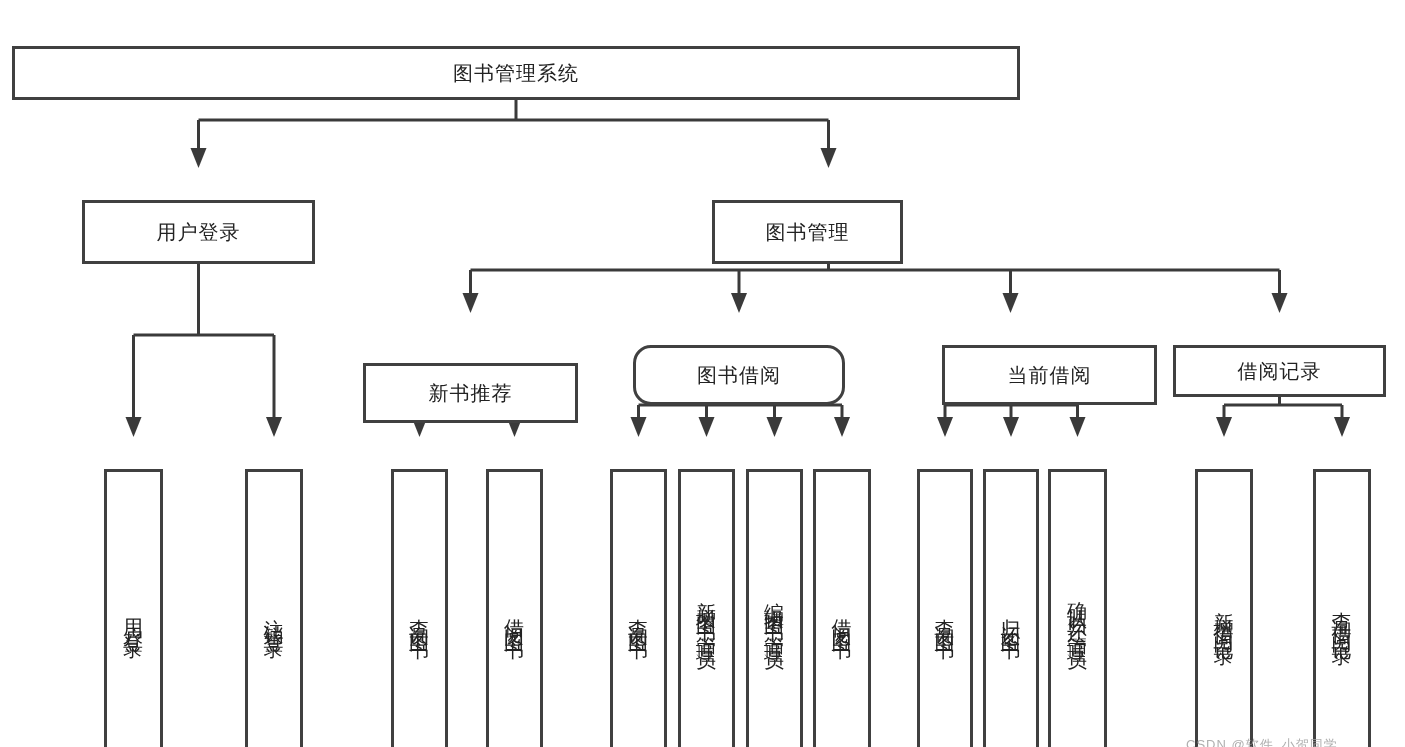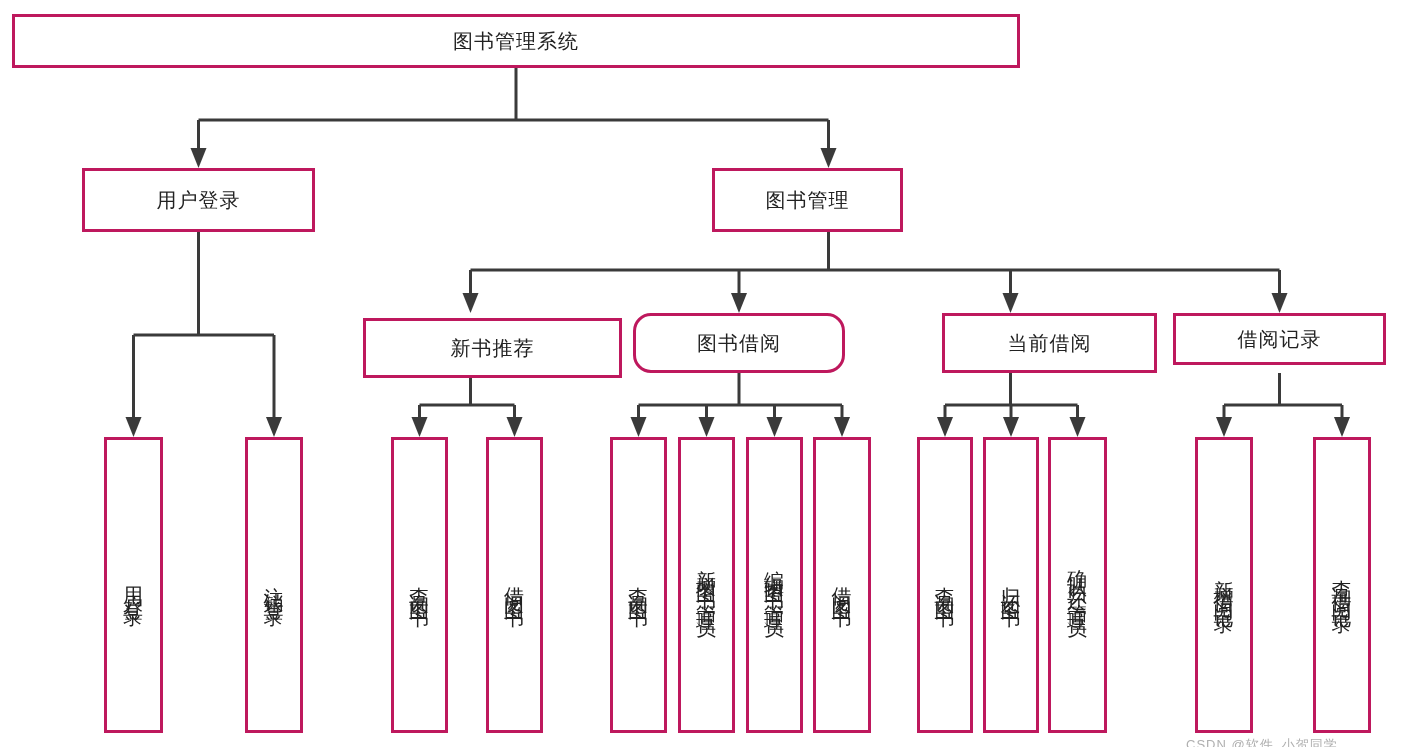--- a/index.html
+++ b/index.html
@@ -18,28 +18,29 @@
   .wires {
     position: absolute;
     left: 0;
     top: 0;
     z-index: 1;
   }
   .node {
     position: absolute;
     box-sizing: border-box;
     background: #ffffff;
-    border: 3px solid #be185d;
+    border: 3px solid #404040;
     display: flex;
     align-items: center;
     justify-content: center;
     color: #222222;
     font-size: 20px;
     letter-spacing: 1px;
     z-index: 2;
+    margin-top: 32px;
   }
   .node.vbox .vt {
     writing-mode: vertical-rl;
     text-orientation: mixed;
     letter-spacing: 7px;
     line-height: 1.1;
     white-space: nowrap;
   }
   .watermark {
     position: absolute;
@@ -131,21 +132,21 @@
     <span>图书管理系统</span>
   </div>
 
   <div class="node" style="left:82px; top:168px; width:233px; height:64px;">
     <span>用户登录</span>
   </div>
   <div class="node" style="left:712px; top:168px; width:191px; height:64px;">
     <span>图书管理</span>
   </div>
 
-  <div class="node" style="left:363px; top:318px; width:259px; height:60px;">
+  <div class="node" style="left:363px; top:331px; width:215px; height:60px;">
     <span>新书推荐</span>
   </div>
   <div class="node" style="left:633px; top:313px; width:212px; height:60px;border-radius:18px;">
     <span>图书借阅</span>
   </div>
   <div class="node" style="left:942px; top:313px; width:215px; height:60px;">
     <span>当前借阅</span>
   </div>
   <div class="node" style="left:1173px; top:313px; width:213px; height:52px;">
     <span>借阅记录</span>

